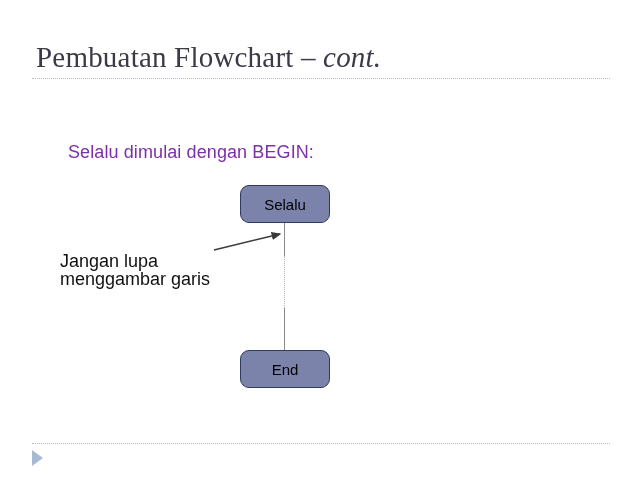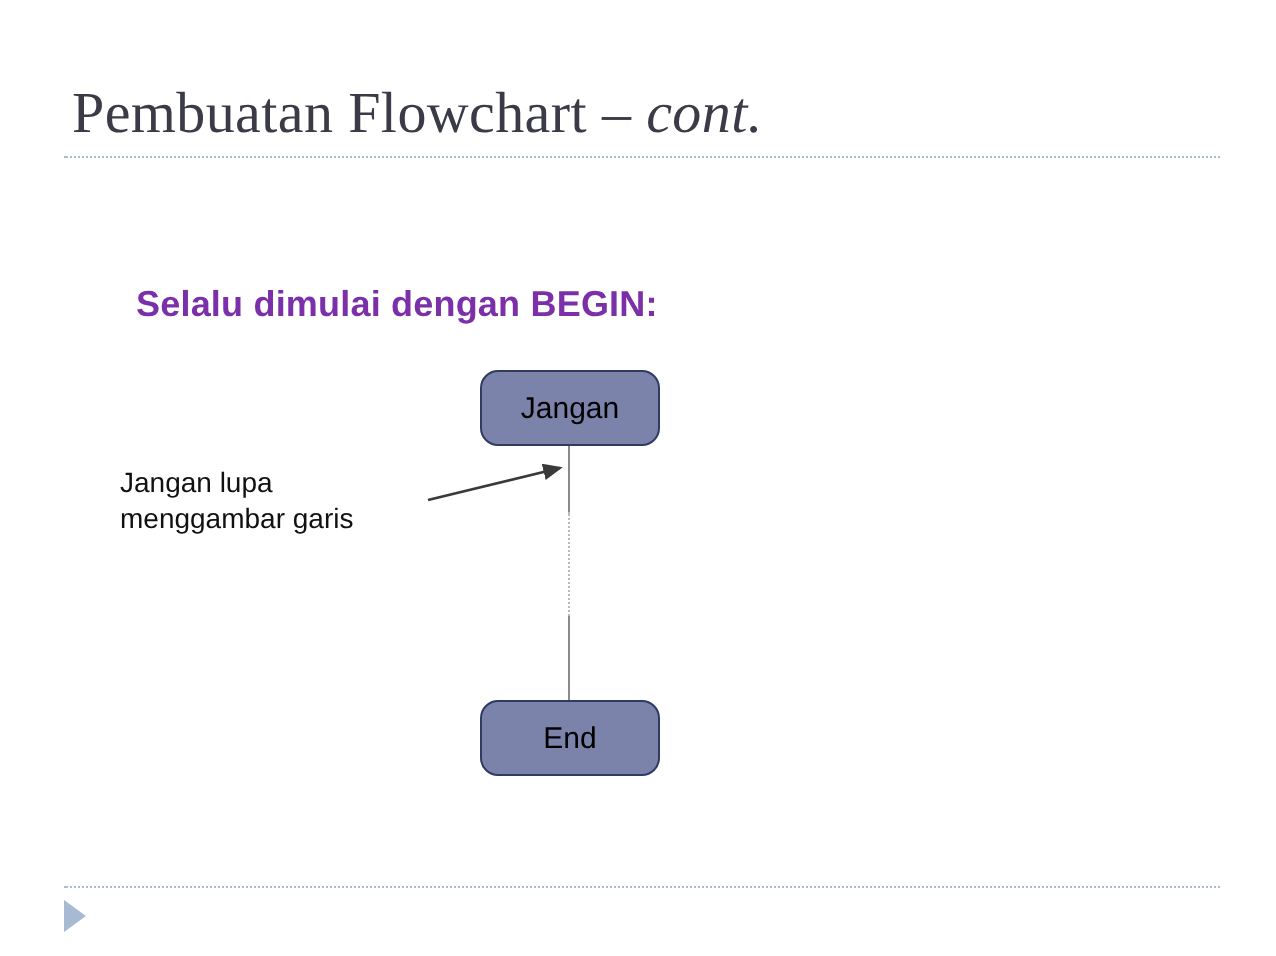--- a/index.html
+++ b/index.html
@@ -60,21 +60,21 @@
     border-top: 8px solid transparent;
     border-bottom: 8px solid transparent;
   }
 
   
   .subtitle {
     position: absolute;
     left: 68px;
     top: 142px;
     font-size: 18px;
-    font-weight: bold;
+    font-weight: normal;
     color: #7b2fa8;
     white-space: nowrap;
     letter-spacing: 0.1px;
     text-align: right;
   }
 
   .node {
     position: absolute;
     background: #7b83ab;
     border: 1.6px solid #2f3b63;
@@ -118,22 +118,22 @@
   .conn-solid-bottom {
     top: 308px;
     height: 42px;
     border-left: 1.3px solid #8a8a8a;
   }
 
   
   .annotation {
     position: absolute;
     left: 60px;
-    top: 232px;
-    font-size: 14px;
+    top: 252px;
+    font-size: 18px;
     line-height: 18px;
     color: #111111;
     white-space: pre-line;
   }
 
   .pointer-arrow {
     position: absolute;
     left: 200px;
     top: 225px;
     width: 95px;
@@ -152,21 +152,21 @@
 
   <div class="corner-triangle"></div>
 
   <div class="subtitle">Selalu dimulai dengan BEGIN:</div>
 
   <div class="conn conn-solid-top"></div>
   <div class="conn conn-dotted"></div>
   <div class="conn conn-solid-bottom"></div>
 
   <div class="node node-begin">
-    <span>Jangan</span>
+    <span>Selalu</span>
   </div>
   <div class="node node-end">
     <span>End</span>
   </div>
 
   <div class="annotation">Jangan lupa
 menggambar garis</div>
 
   <svg class="pointer-arrow" viewBox="0 0 95 35" xmlns="http://www.w3.org/2000/svg">
     <defs>

